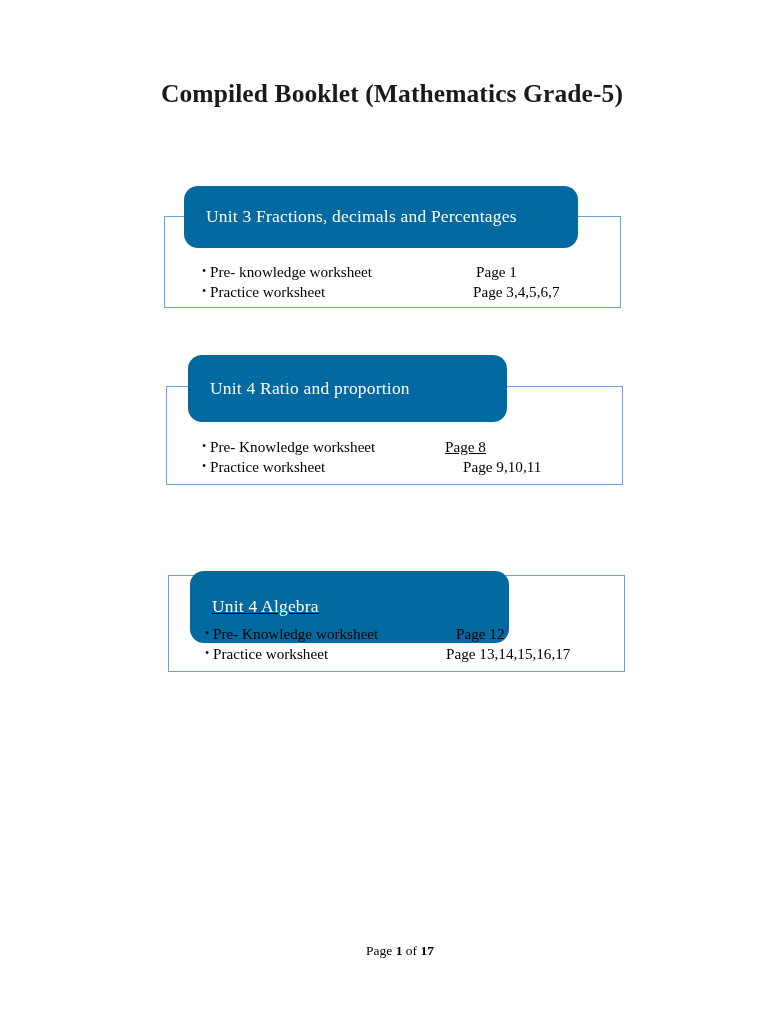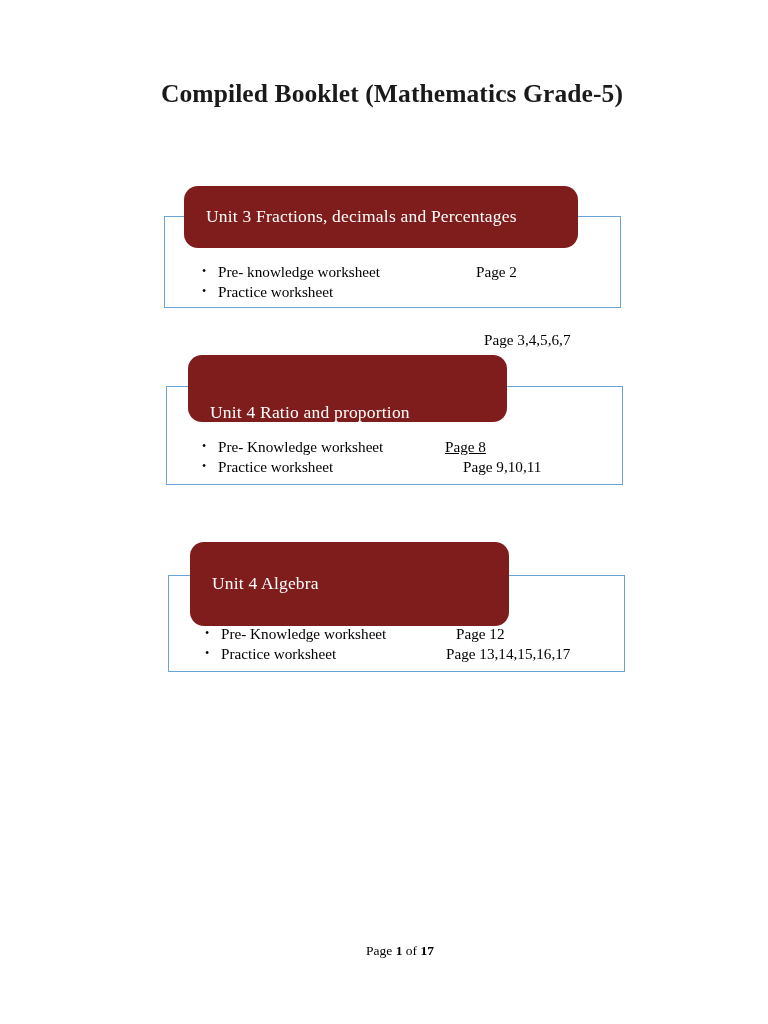--- a/index.html
+++ b/index.html
@@ -44,21 +44,21 @@
 
   .outline-box {
     position: absolute;
     border: 1.3px solid #6aa3da;
     background: transparent;
     box-sizing: border-box;
   }
 
   .unit-header {
     position: absolute;
-    background: #7f1d1d;
+    background: #0369a1;
     border-radius: 14px;
     box-sizing: border-box;
     display: flex;
     align-items: center;
     padding-left: 22px;
   }
 
   .unit-header-label {
     color: #ffffff;
     font-size: 17.5px;
@@ -86,21 +86,20 @@
     top: 0;
     font-size: 12px;
     line-height: 19.5px;
   }
 
   .row-label {
     position: absolute;
     top: 0;
     left: 8px;
     line-height: 19.5px;
-    margin-left: 8px;
   }
 
   .row-pages {
     position: absolute;
     top: 0;
     line-height: 19.5px;
   }
 
   
   .footer {
@@ -128,37 +127,37 @@
 
     <div class="unit-header" style="left:184px; top:186px; width:394px; height:62px;">
       <span class="unit-header-label">Unit 3 Fractions, decimals and Percentages</span>
     </div>
 
     <div class="rows" style="left:202px; top:262px; width:410px;">
 
       <div class="row">
         <span class="row-bullet">•</span>
         <span class="row-label">Pre- knowledge worksheet</span>
-        <span class="row-pages" style="left:274px;">Page 2</span>
+        <span class="row-pages" style="left:274px;">Page 1</span>
       </div>
 
       <div class="row">
         <span class="row-bullet">•</span>
         <span class="row-label">Practice worksheet</span>
-        <span class="row-pages" style="left:282px;margin-top:48px;">Page 3,4,5,6,7</span>
+        <span class="row-pages" style="left:271px;">Page 3,4,5,6,7</span>
       </div>
 
     </div>
   </div>
 
   <div class="section">
 
     <div class="outline-box" style="left:166px; top:386px; width:457px; height:99px;"></div>
 
-    <div class="unit-header" style="left:188px; top:355px; width:319px; height:67px;align-items:flex-end;">
+    <div class="unit-header" style="left:188px; top:355px; width:319px; height:67px;">
       <span class="unit-header-label">Unit 4 Ratio and proportion</span>
     </div>
 
     <div class="rows" style="left:202px; top:437px; width:410px;">
 
       <div class="row">
         <span class="row-bullet">•</span>
         <span class="row-label">Pre- Knowledge worksheet</span>
         <span class="row-pages" style="left:243px;text-decoration:underline;">Page 8</span>
       </div>
@@ -169,21 +168,21 @@
         <span class="row-pages" style="left:240px;margin-left:21px;">Page 9,10,11</span>
       </div>
 
     </div>
   </div>
 
   <div class="section">
 
     <div class="outline-box" style="left:168px; top:575px; width:457px; height:97px;"></div>
 
-    <div class="unit-header" style="left:190px; top:542px; width:319px; height:84px;">
+    <div class="unit-header" style="left:190px; top:571px; width:319px; height:72px;text-decoration:underline;">
       <span class="unit-header-label">Unit 4 Algebra</span>
     </div>
 
     <div class="rows" style="left:205px; top:624px; width:420px;">
 
       <div class="row">
         <span class="row-bullet">•</span>
         <span class="row-label">Pre- Knowledge worksheet</span>
         <span class="row-pages" style="left:251px;">Page 12</span>
       </div>

